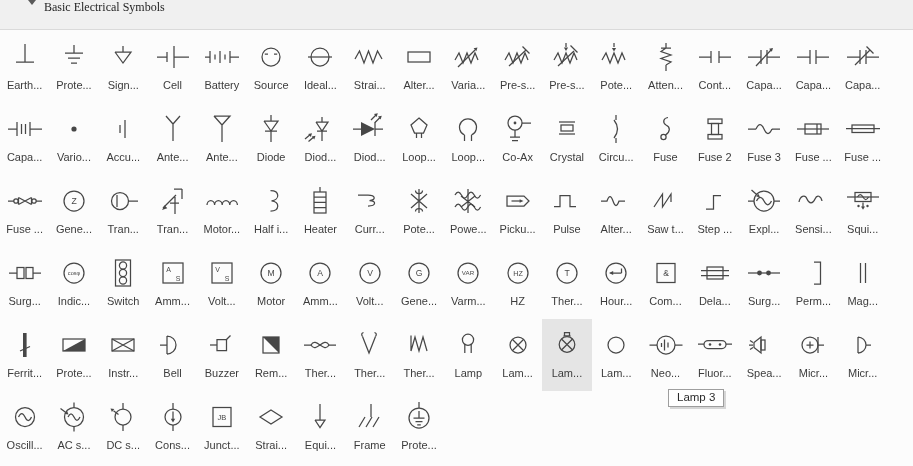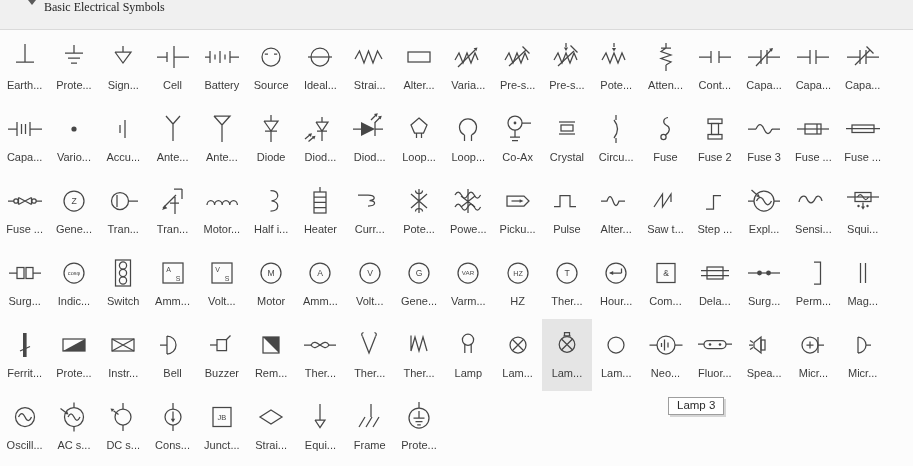--- a/index.html
+++ b/index.html
@@ -26,21 +26,20 @@
   .ic svg{display:block}
   .ic path,.ic rect,.ic circle,.ic polygon{stroke:var(--stroke,#474747);fill:none;stroke-width:1.25}
   .ic .fl{fill:var(--stroke,#474747);stroke:none}
   .ic text{fill:var(--stroke,#474747);stroke:none;text-anchor:middle;font-family:"Liberation Sans",sans-serif}
   .lbl{font-size:11px;color:var(--label,#3c3c3c);white-space:nowrap;line-height:14px}
   .tooltip{
     position:absolute;left:668px;top:389px;z-index:9;
     background:#ffffff;border:1px solid #9e9e9e;
     padding:1px 8px 3px;font-size:11.5px;color:#2b2b2b;
     box-shadow:2px 2px 0 rgba(0,0,0,.15);
-    margin-top:8px;
   }
 </style>
 </head>
 <body>
 
 <div class="header">
   <span class="tri"></span>
   <span class="title">Basic Electrical Symbols</span>
 </div>
 

